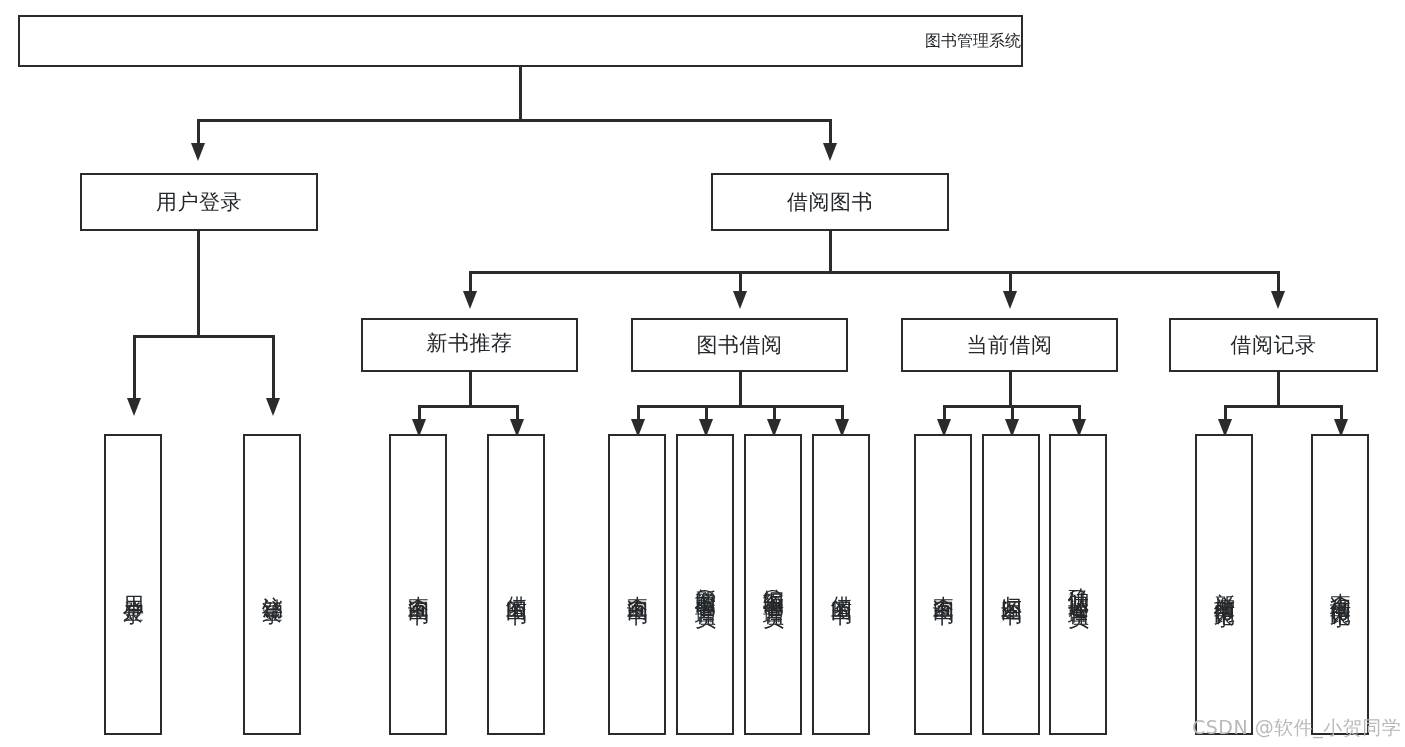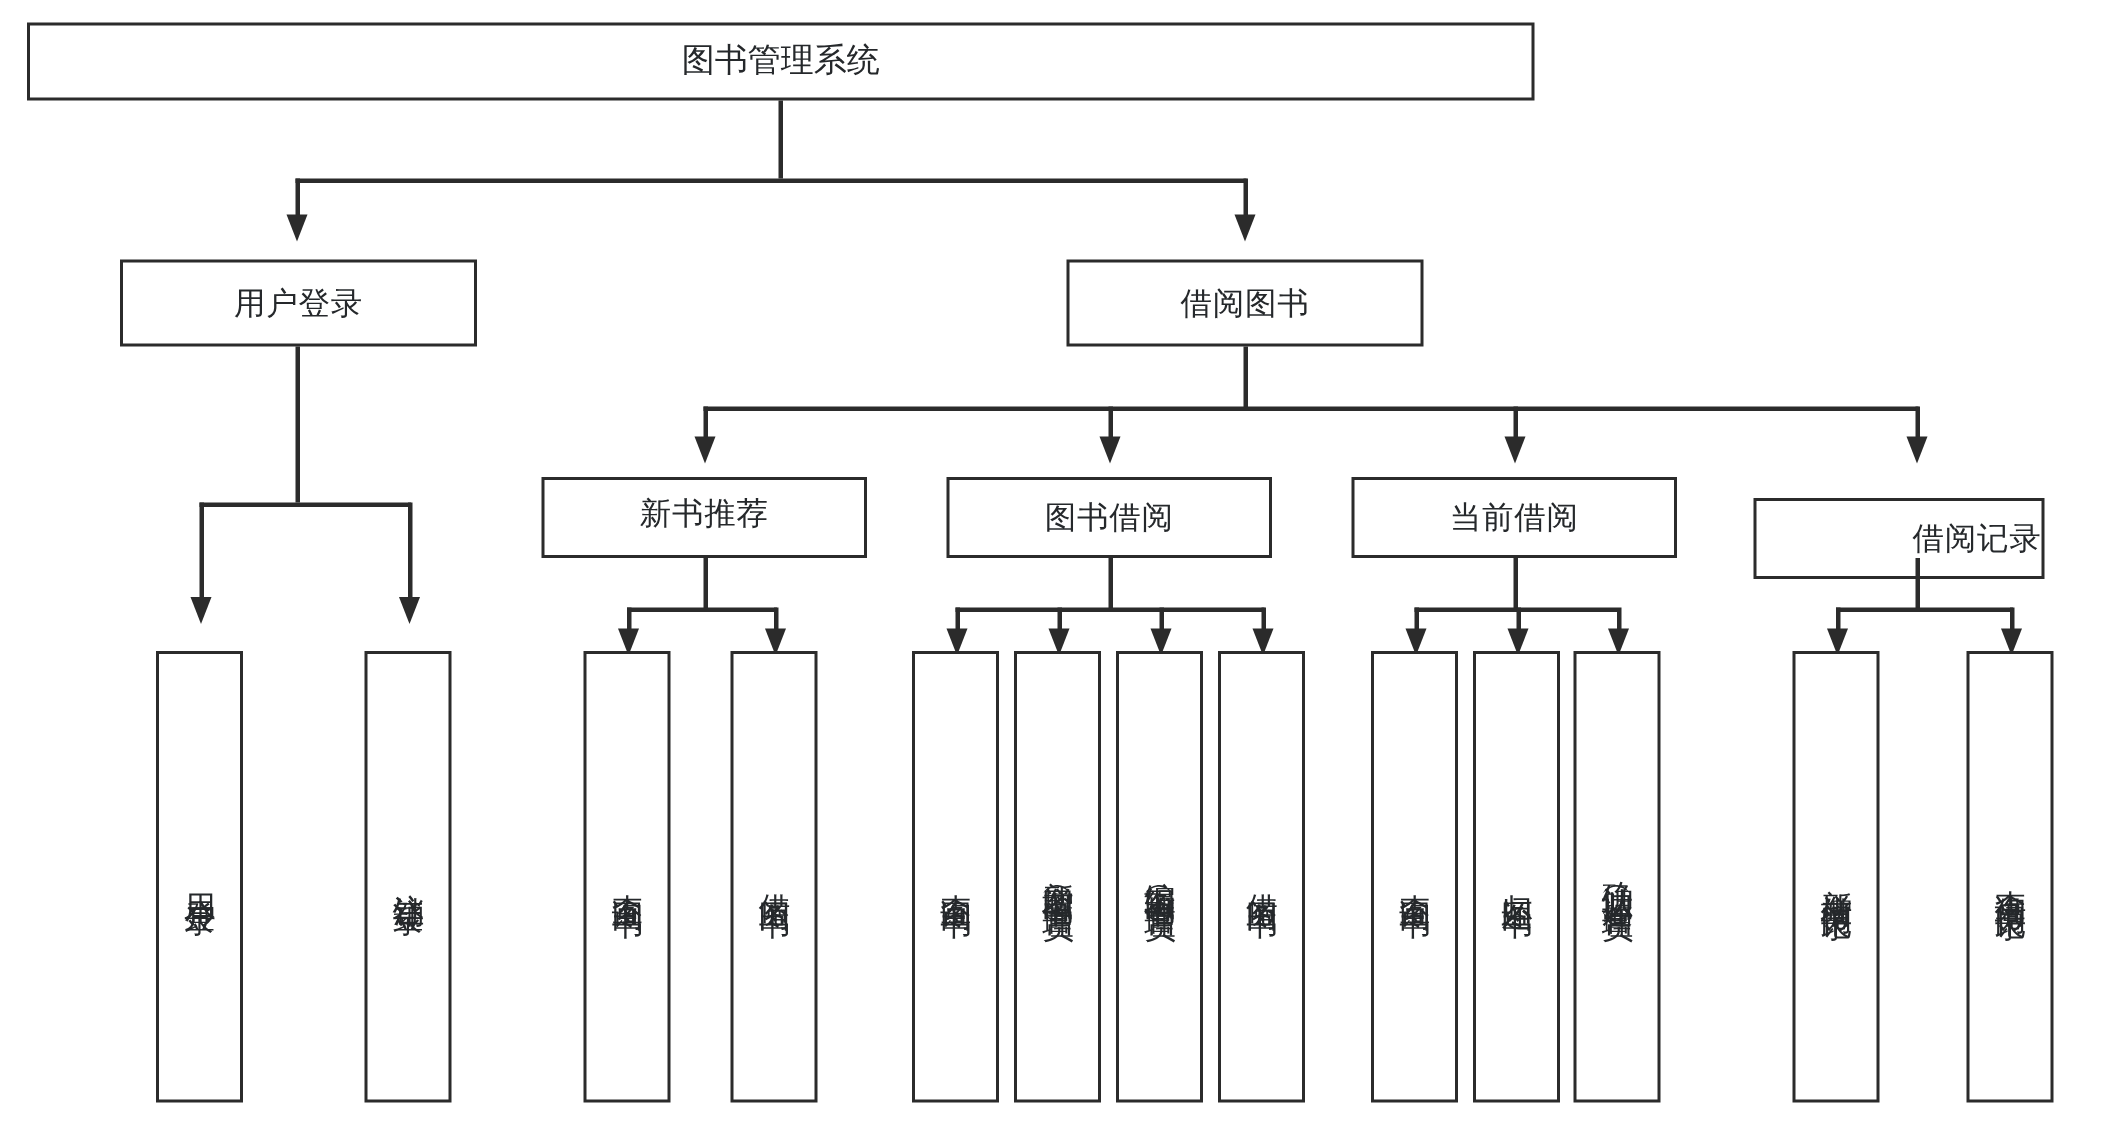--- a/index.html
+++ b/index.html
@@ -26,21 +26,22 @@
     align-items: center;
     justify-content: center;
     color: #25282b;
     line-height: 1.18;
   }
   .node.h {
     font-size: 21px;
     letter-spacing: 0.5px;
   }
   .node.root {
-    font-size: 22px;
+    font-size: 16px;
+    justify-content: flex-end;
   }
   .node.v {
     writing-mode: vertical-rl;
     text-orientation: upright;
     font-size: 21px;
     letter-spacing: 3px;
     padding: 6px 0;
     align-items: center;
     justify-content: center;
   }
@@ -124,21 +125,21 @@
 
   <div class="node h" style="left:361px; top:318px; width:217px; height:54px;font-family:Liberation Mono, monospace;">
     <span>新书推荐</span>
   </div>
   <div class="node h" style="left:901px; top:318px; width:217px; height:54px;">
     <span>当前借阅</span>
   </div>
   <div class="node h" style="left:631px; top:318px; width:217px; height:54px;">
     <span>图书借阅</span>
   </div>
-  <div class="node h" style="left:1169px; top:332px; width:194px; height:54px;justify-content:flex-end;">
+  <div class="node h" style="left:1169px; top:318px; width:209px; height:54px;">
     <span>借阅记录</span>
   </div>
 
   <div class="edge vline" style="left:469px; top:372px; height:35px;"></div>
   <div class="edge hline" style="left:418px; top:405px; width:100px;"></div>
   <div class="edge vline" style="left:418px; top:405px; height:16px;"></div>
   <div class="arrow" style="left:412px; top:419px;"></div>
   <div class="edge vline" style="left:516px; top:405px; height:16px;"></div>
   <div class="arrow" style="left:510px; top:419px;"></div>
 
@@ -206,14 +207,15 @@
     <span class="vtext">确认归还（管理员）</span>
   </div>
 
   <div class="node v" style="left:1195px; top:434px; width:58px; height:301px;">
     <span class="vtext">新增借阅记录</span>
   </div>
   <div class="node v" style="left:1311px; top:434px; width:58px; height:301px;">
     <span class="vtext">查询借阅记录</span>
   </div>
 
+  <div class="watermark" style="left:1192px; top:715px;">CSDN @软件_小贺同学</div>
 
 </div>
 
 </body></html>

